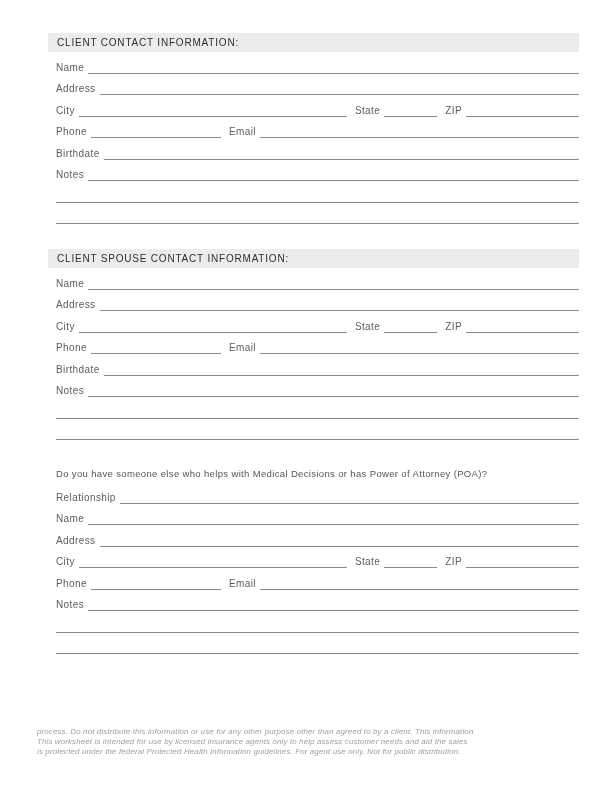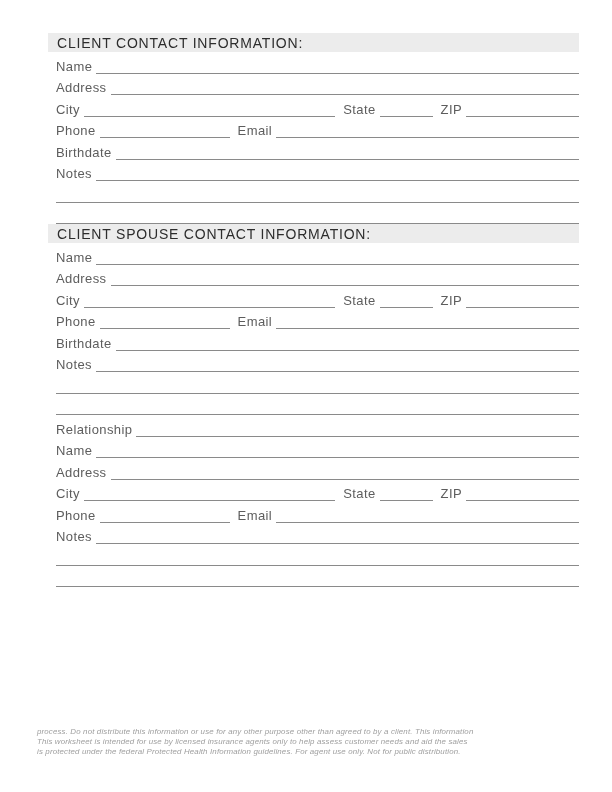--- a/index.html
+++ b/index.html
@@ -20,53 +20,53 @@
   }
   .section-header {
     height: 19px;
     background: #ececec;
     display: flex;
     align-items: center;
     padding-left: 9px;
     box-sizing: border-box;
   }
   .section-header .title {
-    font-size: 14px;
+    font-size: 10px;
     color: #2d2d2d;
     letter-spacing: 0.8px;
     line-height: 1;
   }
   .row {
     height: 21.5px;
     display: flex;
     align-items: flex-end;
     padding-left: 8px;
     box-sizing: border-box;
   }
   .label {
-    font-size: 13px;
+    font-size: 10px;
     color: #5d5d5d;
     letter-spacing: 0.4px;
     line-height: 1;
     padding-bottom: 1px;
     white-space: nowrap;
   }
   .label.mid { margin-left: 8px; margin-top: 24px; }
   .fill {
     border-bottom: 1.1px solid #8a8a8a;
     height: 1px;
     flex: 1 1 auto;
     margin-left: 4px;
   }
   .fill.fixed { flex: 0 0 auto; }
   .w-state { width: 53px; }
   .w-zip   { width: 113px; }
   .w-phone { width: 130px; }
   .row.blank .fill { margin-left: 0; }
-  .spouse-gap { }
+  .spouse-gap { margin-top: 25px; }
   .question {
     margin-top: 29px;
     height: 13px;
     padding-left: 8px;
     font-size: 9.5px;
     color: #555555;
     letter-spacing: 0.35px;
     line-height: 1.1;
     box-sizing: border-box;
   }
@@ -164,20 +164,21 @@
       <span class="label">Notes</span>
       <div class="fill"></div>
     </div>
     <div class="row blank">
       <div class="fill"></div>
     </div>
     <div class="row blank">
       <div class="fill"></div>
     </div>
 
+    <div class="question">Do you have someone else who helps with Medical Decisions or has Power of Attorney (POA)?</div>
 
     <div class="row">
       <span class="label">Relationship</span>
       <div class="fill"></div>
     </div>
     <div class="row">
       <span class="label">Name</span>
       <div class="fill"></div>
     </div>
     <div class="row">

